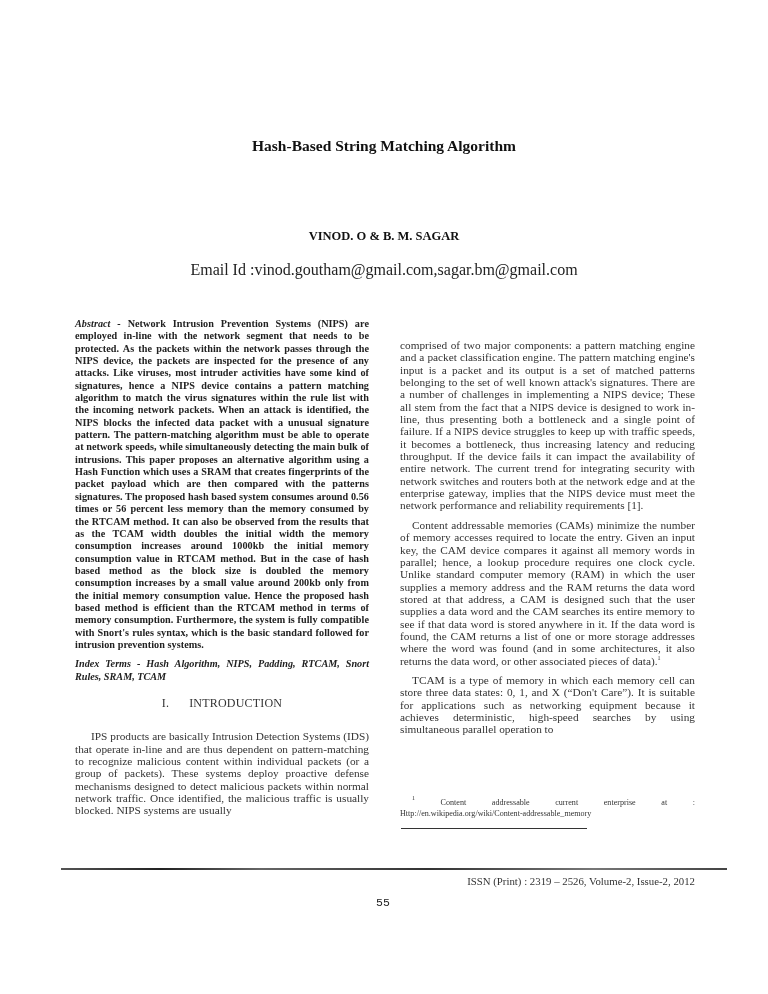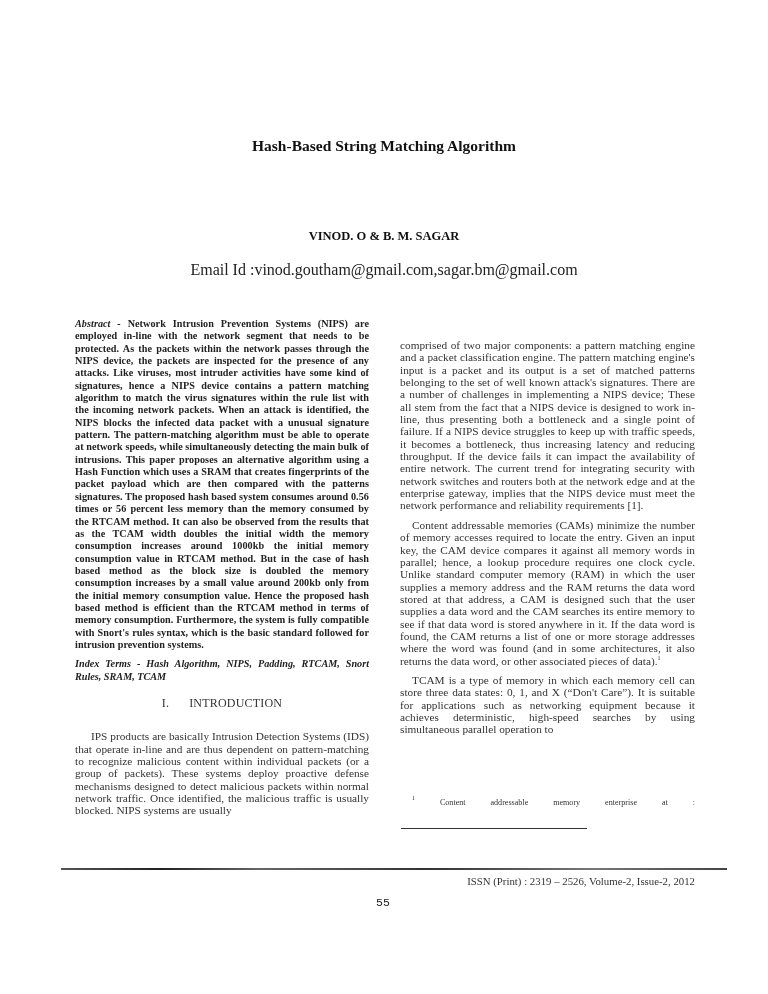--- a/index.html
+++ b/index.html
@@ -79,24 +79,25 @@
     <p class="body-p"><span>Content addressable memories (CAMs) minimize the number of memory accesses required to locate the entry. Given an input key, the CAM device compares it against all memory words in parallel; hence, a lookup procedure requires one clock cycle.  Unlike standard computer memory (RAM) in which the user supplies a memory address and the RAM returns the data word stored at that address, a CAM is designed such that the user supplies a data word and the CAM searches its entire memory to see if that data word is stored anywhere in it. If the data word is found, the CAM returns a list of one or more storage addresses where the word was found (and in some architectures, it also returns the data word, or other associated pieces of data).</span><sup>1</sup></p>
     <p class="body-p">TCAM is a type of memory in which each memory cell can store three data states: 0, 1, and X (“Don't Care”). It is suitable for applications such as networking equipment because it achieves deterministic, high-speed searches by using simultaneous parallel operation to</p>
   </div>
 
   <div class="fn-rule"></div>
   <div class="footnote">
     <div class="fn-line1">
       <sup>1</sup>
       <span>Content</span>
       <span>addressable</span>
-      <span>memory</span>
+      <span>current</span>
       <span>enterprise</span>
       <span>at</span>
       <span>:</span>
     </div>
+    <div>Http://en.wikipedia.org/wiki/Content-addressable_memory</div>
   </div>
 
   <div class="page-rule"></div>
   <div class="issn">ISSN (Print) : 2319 – 2526, Volume-2, Issue-2, 2012</div>
   <div class="page-num">55</div>
 
 </div>
 
 </body></html>

